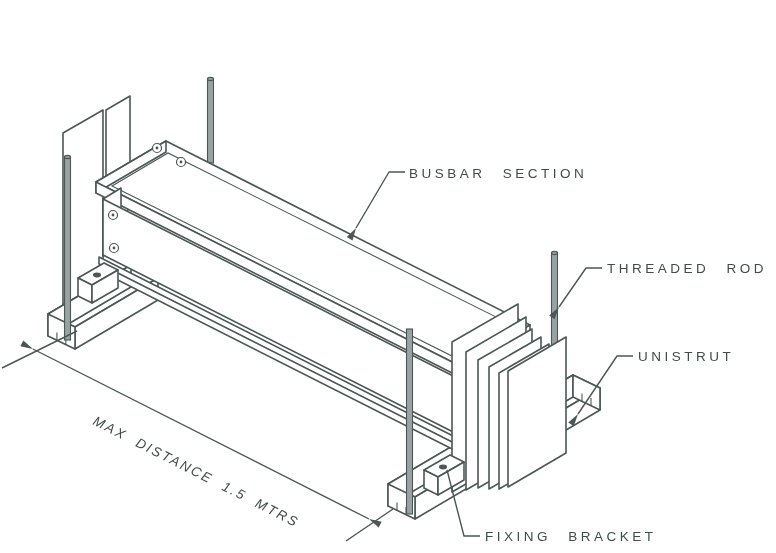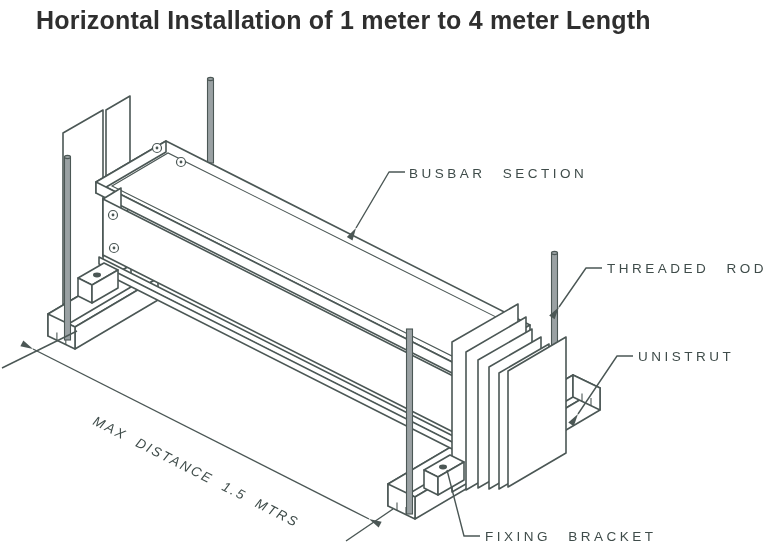--- a/index.html
+++ b/index.html
@@ -17,21 +17,20 @@
   .boltdot{fill:#4b5755;stroke:none;}
   .lbl{font-family:"Liberation Sans",sans-serif;font-size:13.5px;fill:#3f4c4a;
        letter-spacing:3.5px;word-spacing:10px;}
   .dimlbl{font-family:"Liberation Sans",sans-serif;font-size:13.5px;font-style:italic;
           fill:#3f4c4a;letter-spacing:2.2px;word-spacing:6px;}
 </style>
 </head>
 <body>
 
 <div class="page">
-  <div class="title">Horizontal Installation of 1 meter to 4 meter Length</div>
 
   <svg width="776" height="553" viewBox="0 0 776 553">
     <defs>
       <marker id="arr" orient="auto-start-reverse" markerWidth="14" markerHeight="9" refX="0.5" refY="4.5" markerUnits="userSpaceOnUse">
         <path d="M0.5,4.5 L13,1.2 L13,7.8 Z" fill="#4b5755"></path>
       </marker>
     </defs>
 
     <g>
       <rect class="rod" x="207.5" y="79" width="6" height="84"></rect>

